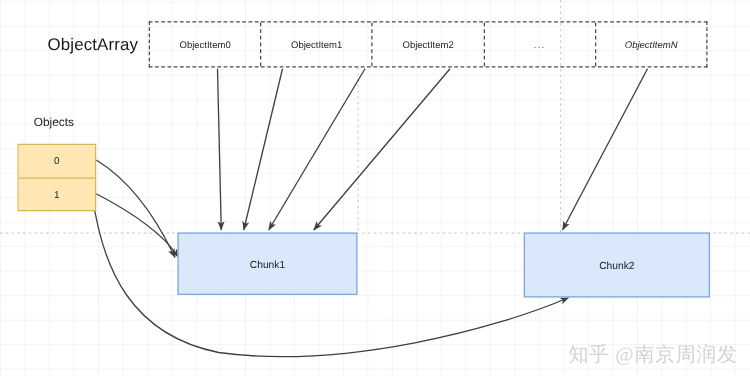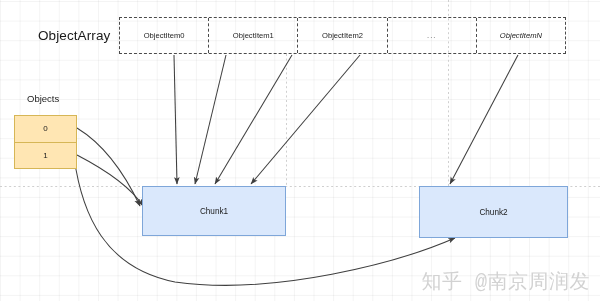--- a/index.html
+++ b/index.html
@@ -113,24 +113,24 @@
     color: #1c1c1c;
   }
   #chunk1 { left: 142px; top: 186px; width: 144px; height: 50px; }
   #chunk2 { left: 375px; top: 186px; width: 149px; height: 52px; margin-left: 44px; }
 
   
   #watermark {
     position: absolute;
     right: 10px;
     bottom: 6px;
-    font-size: 20px;
+    font-size: 16px;
     color: #d2d2d2;
     white-space: nowrap;
-    font-family: Liberation Mono, monospace;
+    font-family: Liberation Serif, serif;
     letter-spacing: 0.5px;
   }
 </style>
 </head>
 <body>
 
 <div id="canvas">
 
   <svg id="wires" viewBox="0 0 600 301" width="600" height="301">
     <defs>

